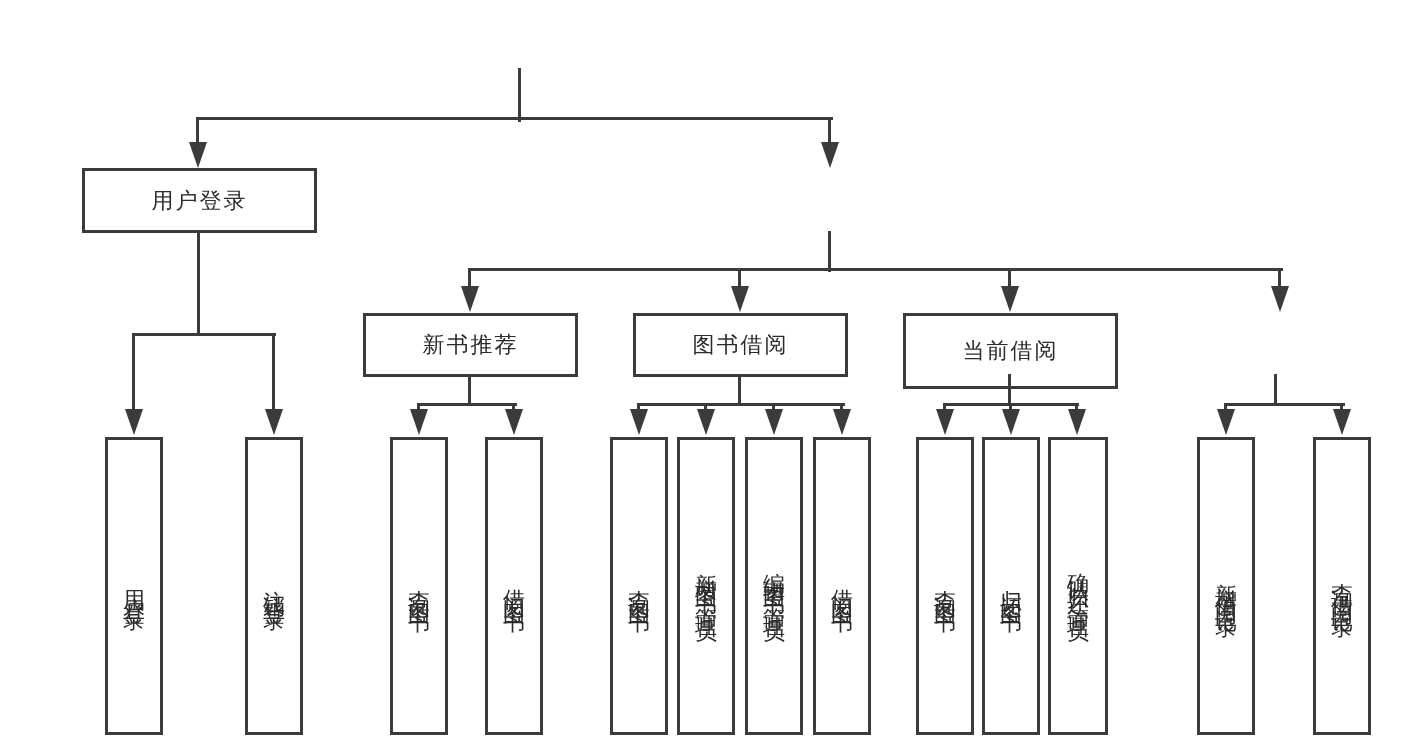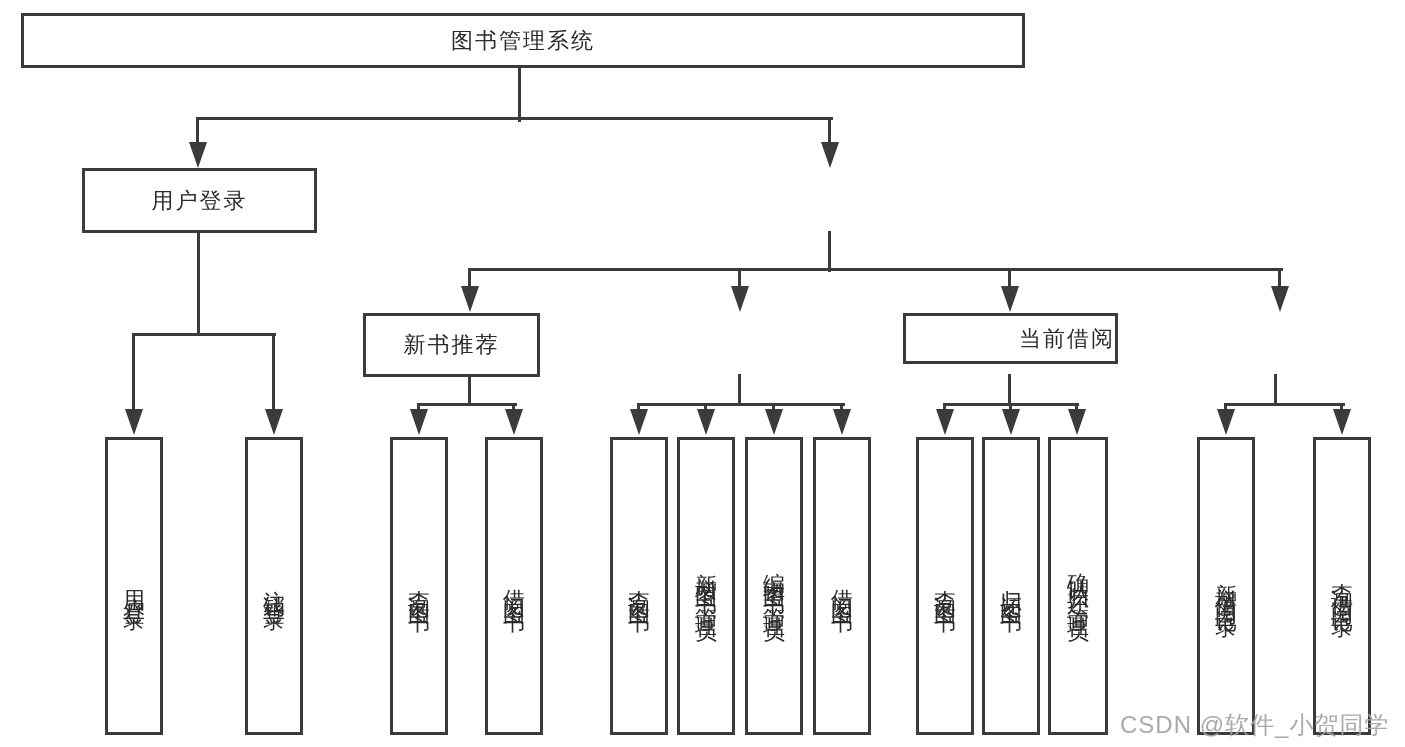--- a/index.html
+++ b/index.html
@@ -31,23 +31,20 @@
     position:absolute;left:1120px;top:709px;z-index:10;
     font-size:24px;letter-spacing:1px;color:rgba(165,165,165,0.95);
     white-space:nowrap;
   }
 </style>
 </head>
 <body>
 
 <div class="canvas">
 
-  <div class="box" style="left:21px;top:13px;width:1004px;height:55px;">
-    <span>图书管理系统</span>
-  </div>
 
   <div class="vline" style="left:518px;top:68px;height:54px;"></div>
   <div class="hline" style="left:196px;top:117px;width:637px;"></div>
   <div class="vline" style="left:196px;top:117px;height:28px;"></div>
   <div class="tri" style="left:189px;top:142px;"></div>
   <div class="vline" style="left:828px;top:117px;height:28px;"></div>
   <div class="tri" style="left:821px;top:142px;"></div>
 
   <div class="box" style="left:82px;top:168px;width:235px;height:65px;">
     <span>用户登录</span>
@@ -64,24 +61,27 @@
   <div class="hline" style="left:468px;top:268px;width:815px;"></div>
   <div class="vline" style="left:468px;top:268px;height:22px;"></div>
   <div class="tri" style="left:461px;top:286px;"></div>
   <div class="vline" style="left:738px;top:268px;height:22px;"></div>
   <div class="tri" style="left:731px;top:286px;"></div>
   <div class="vline" style="left:1008px;top:268px;height:22px;"></div>
   <div class="tri" style="left:1001px;top:286px;"></div>
   <div class="vline" style="left:1278px;top:268px;height:22px;"></div>
   <div class="tri" style="left:1271px;top:286px;"></div>
 
-  <div class="box" style="left:363px;top:313px;width:177px;height:64px;">
+  <div class="box" style="left:363px;top:313px;width:215px;height:64px;">
     <span>新书推荐</span>
   </div>
-  <div class="box" style="left:903px;top:313px;width:215px;height:51px;justify-content:flex-end;">
+  <div class="box" style="left:633px;top:313px;width:215px;height:64px;">
+    <span>图书借阅</span>
+  </div>
+  <div class="box" style="left:903px;top:313px;width:215px;height:76px;">
     <span>当前借阅</span>
   </div>
 
   <div class="vline" style="left:468px;top:374px;height:32px;"></div>
   <div class="hline" style="left:417px;top:403px;width:100px;"></div>
   <div class="vline" style="left:417px;top:403px;height:10px;"></div>
   <div class="tri" style="left:410px;top:409px;"></div>
   <div class="vline" style="left:512px;top:403px;height:10px;"></div>
   <div class="tri" style="left:505px;top:409px;"></div>
 
@@ -149,15 +149,14 @@
     <span class="vtext">确认归还（管理员）</span>
   </div>
 
   <div class="vbox" style="left:1197px;top:437px;width:58px;height:298px;">
     <span class="vtext">新增借阅记录</span>
   </div>
   <div class="vbox" style="left:1313px;top:437px;width:58px;height:298px;">
     <span class="vtext">查询借阅记录</span>
   </div>
 
-  <div class="watermark">CSDN @软件_小贺同学</div>
 
 </div>
 
 </body></html>

